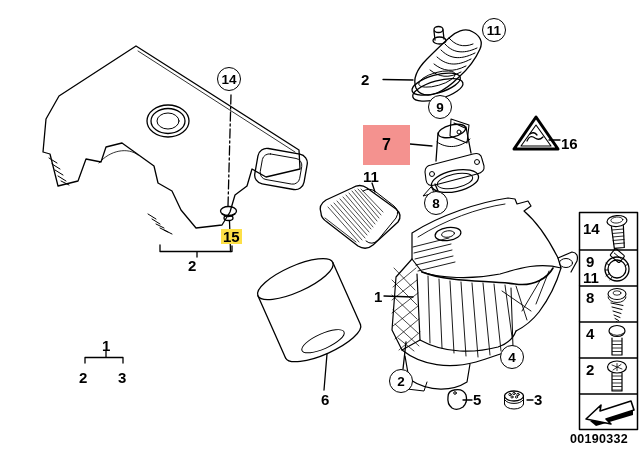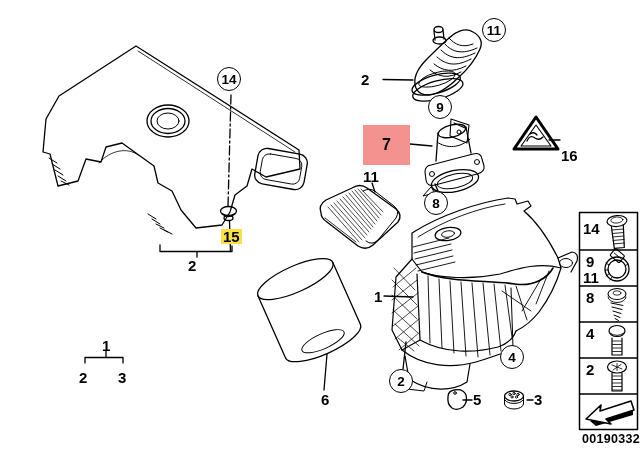--- a/index.html
+++ b/index.html
@@ -9,21 +9,21 @@
   .lbl{position:absolute;font:bold 15px "Liberation Sans",sans-serif;line-height:1;
        white-space:nowrap;cursor:default;}
   .circ{position:absolute;width:24px;height:24px;border:1.7px solid #000;border-radius:50%;
         background:#fff;display:flex;align-items:center;justify-content:center;
         font:bold 13.5px "Liberation Sans",sans-serif;box-sizing:border-box;}
   .hl{position:absolute;left:363px;top:125px;width:47px;height:40px;background:#f4928f;
       display:flex;align-items:center;justify-content:center;
       font:bold 16px "Liberation Sans",sans-serif;}
   .whitebg{background:#fde047;padding:0 2px;}
   .slbl{position:absolute;font:bold 15px "Liberation Sans",sans-serif;line-height:1;}
-  .imgid{position:absolute;left:570px;top:432px;width:70px;text-align:right;
+  .imgid{position:absolute;left:570px;top:432px;width:70px;text-align:left;
          font:bold 12.5px "Liberation Sans",sans-serif;letter-spacing:.3px;}
 </style>
 </head>
 <body>
 
 <div class="stage">
 
 <svg width="644" height="455" viewBox="0 0 644 455" fill="none" stroke="#000" stroke-width="1.3" stroke-linecap="round" stroke-linejoin="round">
 
   <g>
@@ -245,21 +245,21 @@
 <div class="circ" style="left:482px;top:18px">11</div>
 <div class="circ" style="left:428px;top:95px">9</div>
 <div class="circ" style="left:424px;top:191px">8</div>
 <div class="circ" style="left:389px;top:369px">2</div>
 <div class="circ" style="left:500px;top:345px">4</div>
 
 <div class="hl">7</div>
 
 <div class="lbl" style="left:361px;top:72px">2</div>
 <div class="lbl" style="left:363px;top:169px">11</div>
-<div class="lbl" style="left:561px;top:148px">16</div>
+<div class="lbl" style="left:561px;top:136px">16</div>
 <div class="lbl whitebg" style="left:221px;top:229px">15</div>
 <div class="lbl" style="left:188px;top:258px">2</div>
 <div class="lbl" style="left:374px;top:289px">1</div>
 <div class="lbl" style="left:321px;top:392px">6</div>
 <div class="lbl" style="left:473px;top:392px">5</div>
 <div class="lbl" style="left:534px;top:392px">3</div>
 
 <div class="lbl" style="left:102px;top:338px">1</div>
 <div class="lbl" style="left:79px;top:370px">2</div>
 <div class="lbl" style="left:118px;top:370px">3</div>

